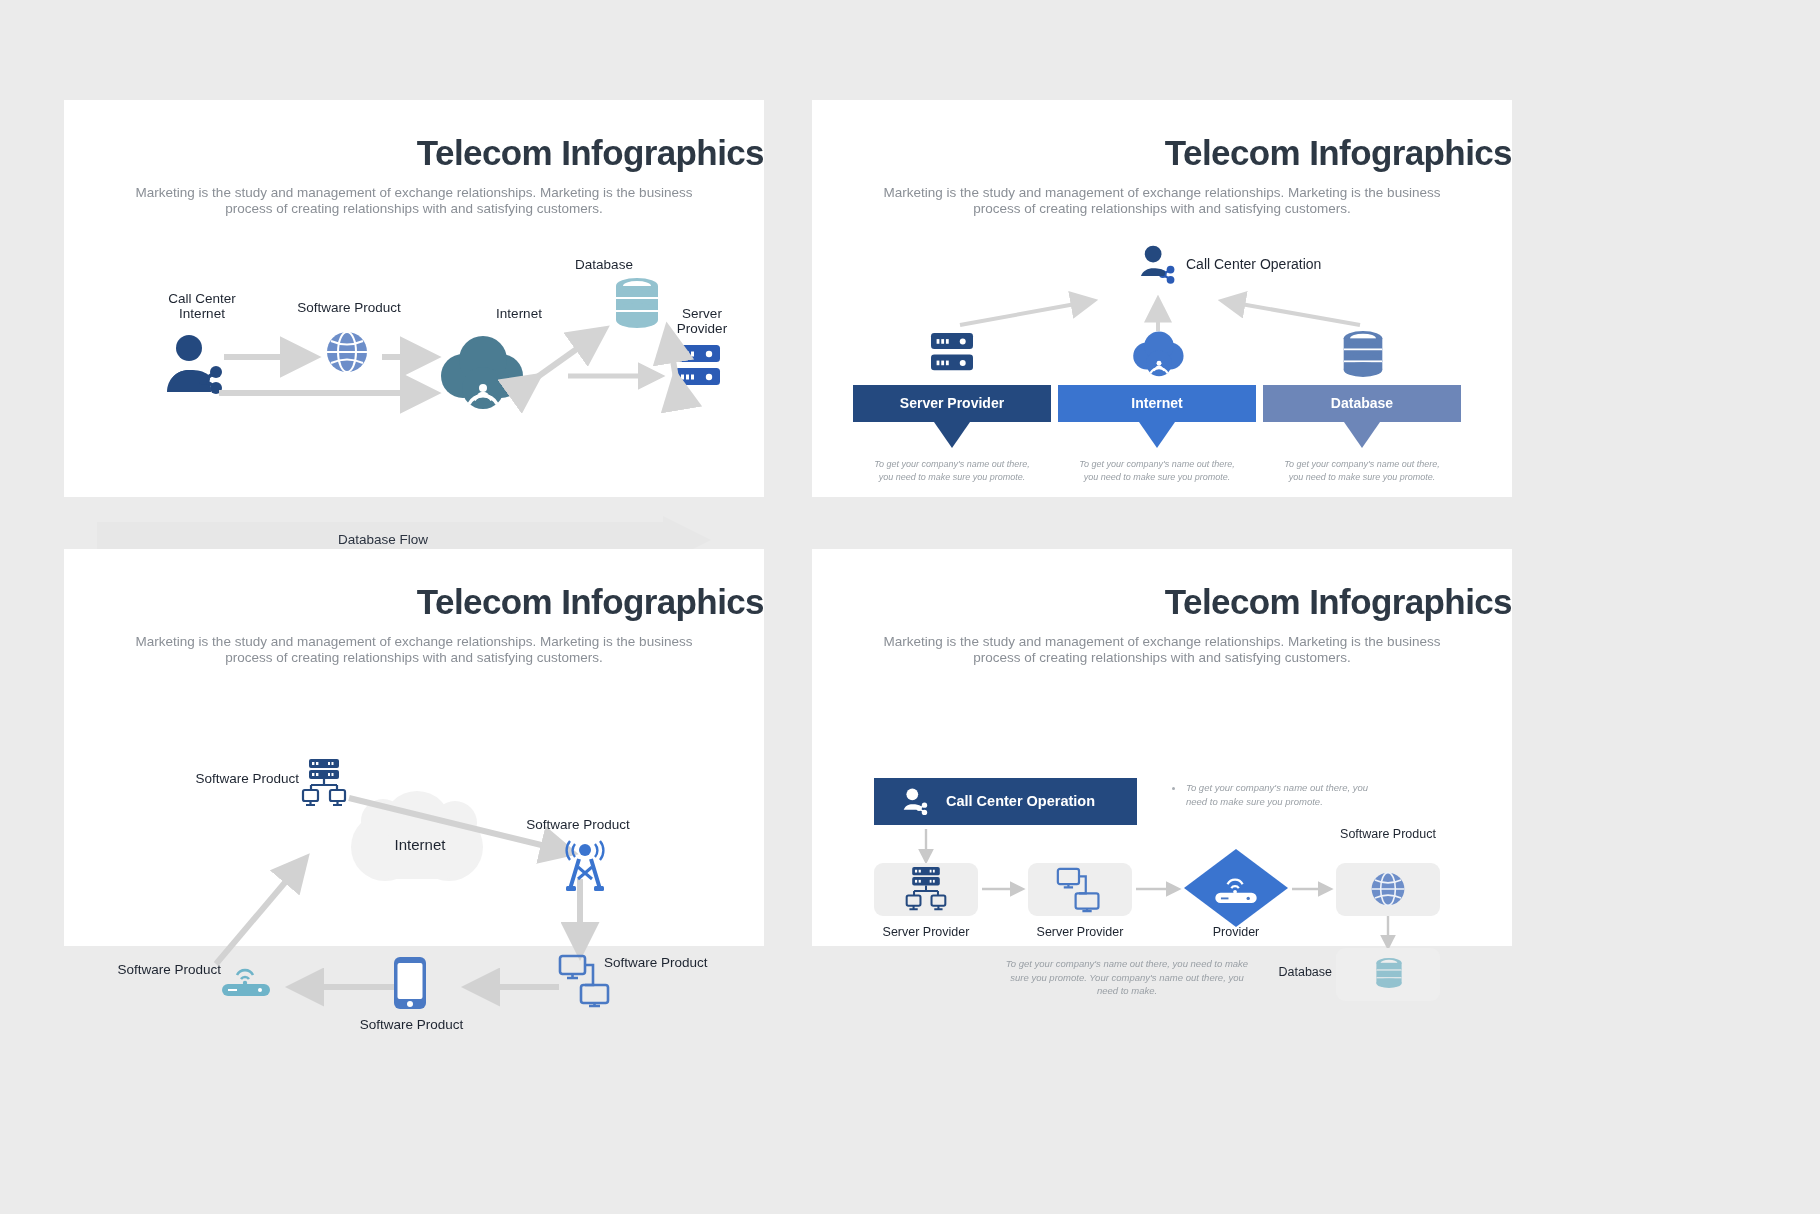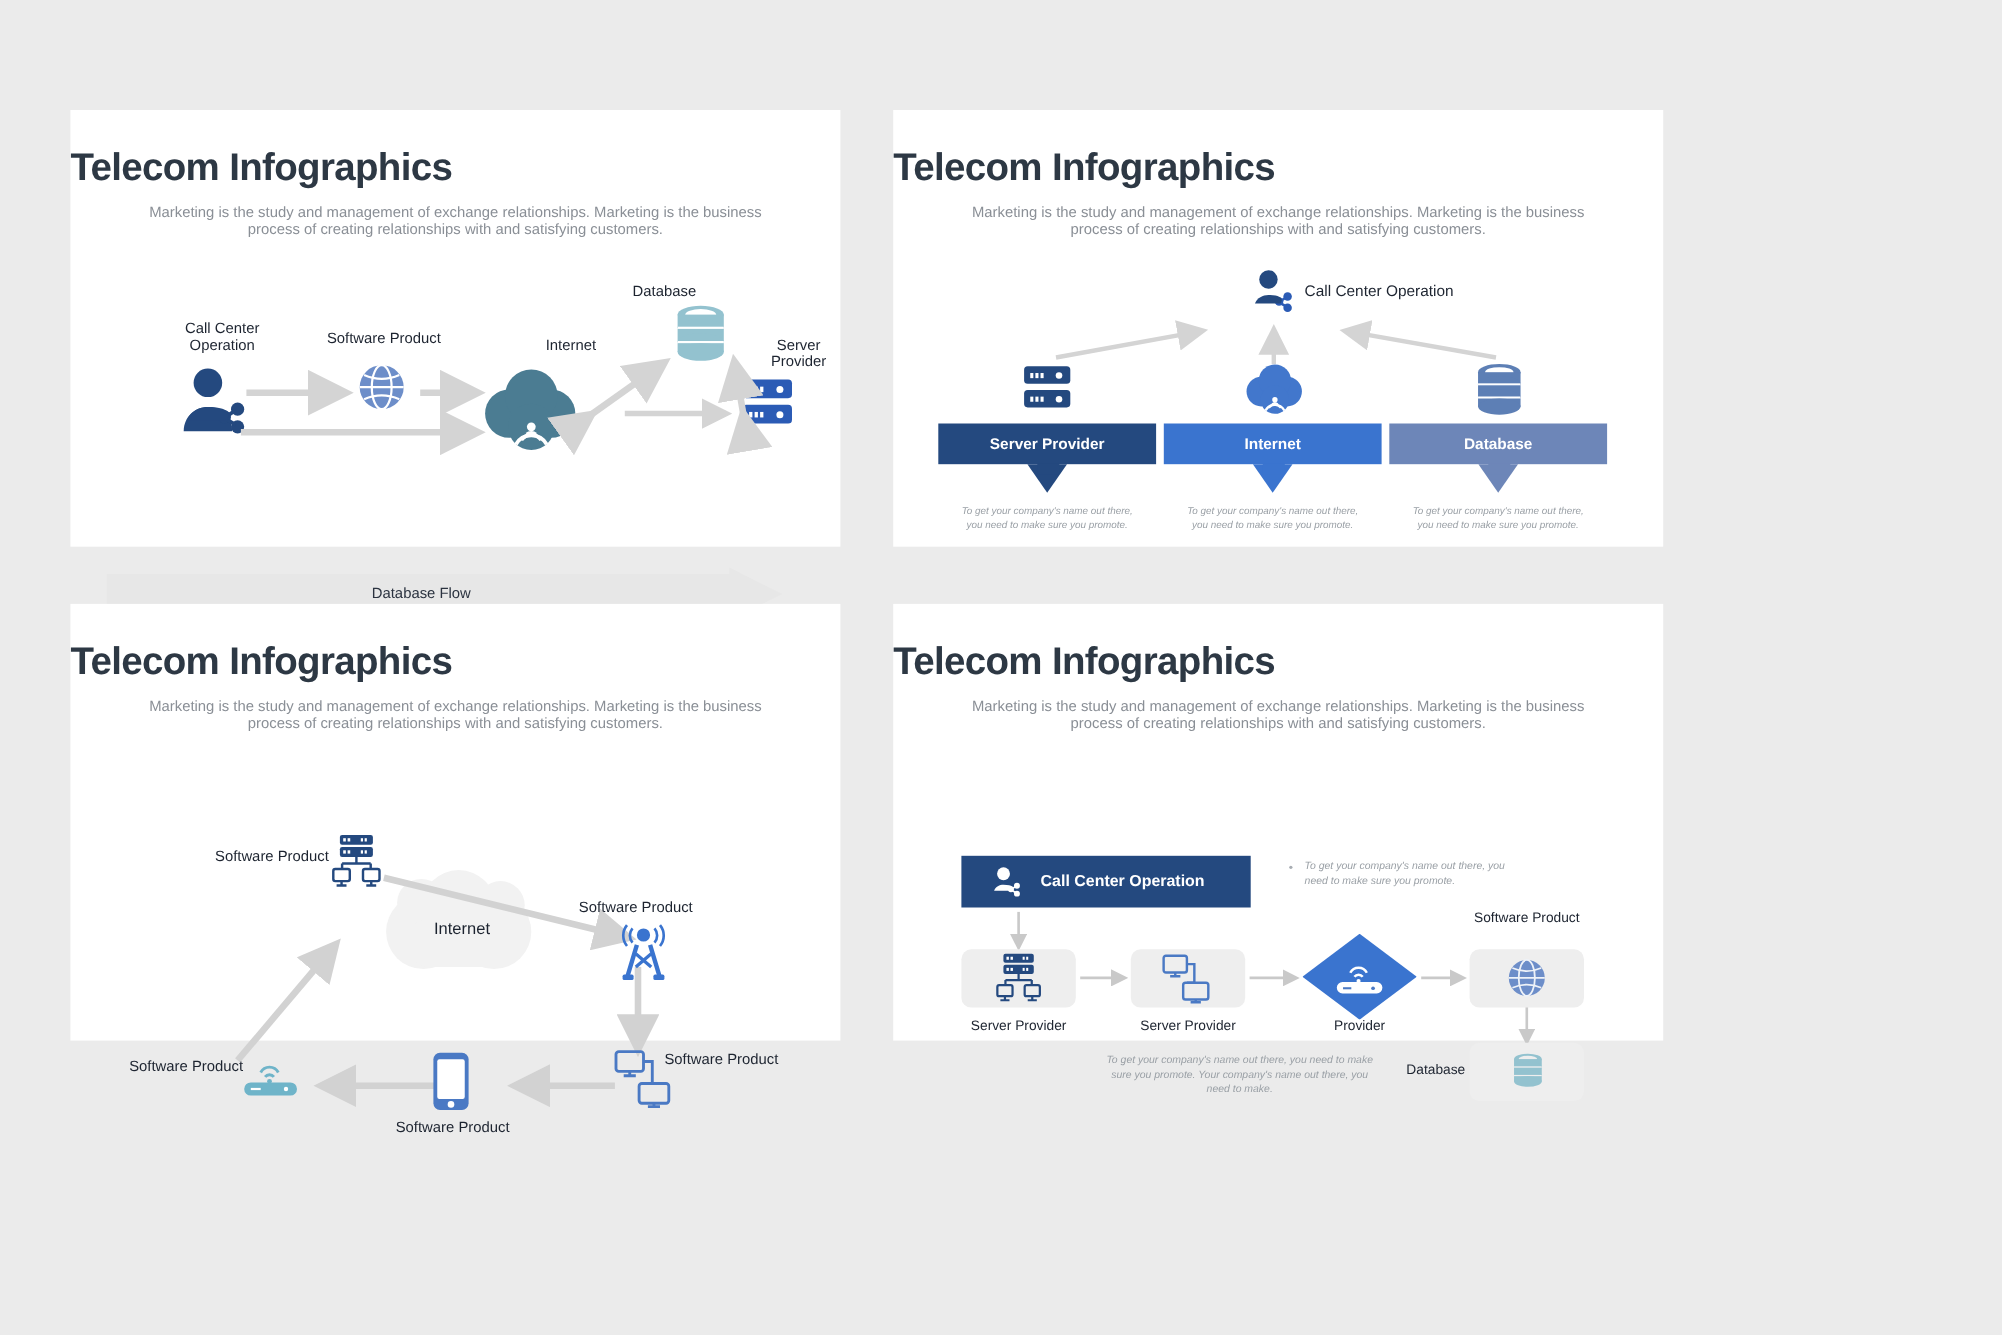--- a/index.html
+++ b/index.html
@@ -14,21 +14,21 @@
   .panel {
     position: absolute;
     background: #ffffff;
   }
   #panel1 { left: 64px;  top: 100px; width: 700px; height: 397px; }
   #panel2 { left: 812px; top: 100px; width: 700px; height: 397px; }
   #panel3 { left: 64px;  top: 549px; width: 700px; height: 397px; }
   #panel4 { left: 812px; top: 549px; width: 700px; height: 397px; }
 
   .title {
-    text-align: left;
+    text-align: right;
     font-size: 35px;
     font-weight: 800;
     color: #2d3844;
     letter-spacing: -0.6px;
     margin-top: 33px;
   }
   .subtitle {
     text-align: center;
     font-size: 13.5px;
     line-height: 1.22;
@@ -119,25 +119,25 @@
 
 <div class="board">
 
   <div class="panel" id="panel1">
     <div class="title">Telecom Infographics</div>
     <div class="subtitle">Marketing is the study and management of exchange relationships. Marketing is the business process of creating relationships with and satisfying customers.</div>
 
     <div class="stage">
 
       <div class="lbl" style="left:78px; top:73px; width:120px;">Call Center
-Operation</div>
+Internet</div>
       <div class="lbl" style="left:195px; top:82px; width:180px;">Software Product</div>
       <div class="lbl" style="left:390px; top:88px; width:130px;">Internet</div>
       <div class="lbl" style="left:450px; top:39px; width:180px;">Database</div>
-      <div class="lbl" style="left:597px; top:88px; width:130px;">Server
+      <div class="lbl" style="left:573px; top:88px; width:130px;">Server
 Provider</div>
 
       <div class="ico" style="left:99px; top:116px;">
         <svg width="64" height="62" viewBox="0 0 64 62">
           <circle cx="26" cy="14" r="13" fill="#24497f"></circle>
           <path d="M4 58c0-13 10-22 22-22s22 9 22 22z" fill="#24497f"></path>
           <circle cx="53" cy="38" r="6" fill="#24497f"></circle>
           <circle cx="41" cy="45" r="6" fill="#24497f"></circle>
           <circle cx="53" cy="54" r="6" fill="#24497f"></circle>
           <path d="M44 44 L51 39 M44 48 L51 52" stroke="#24497f" stroke-width="3.5" fill="none"></path>

